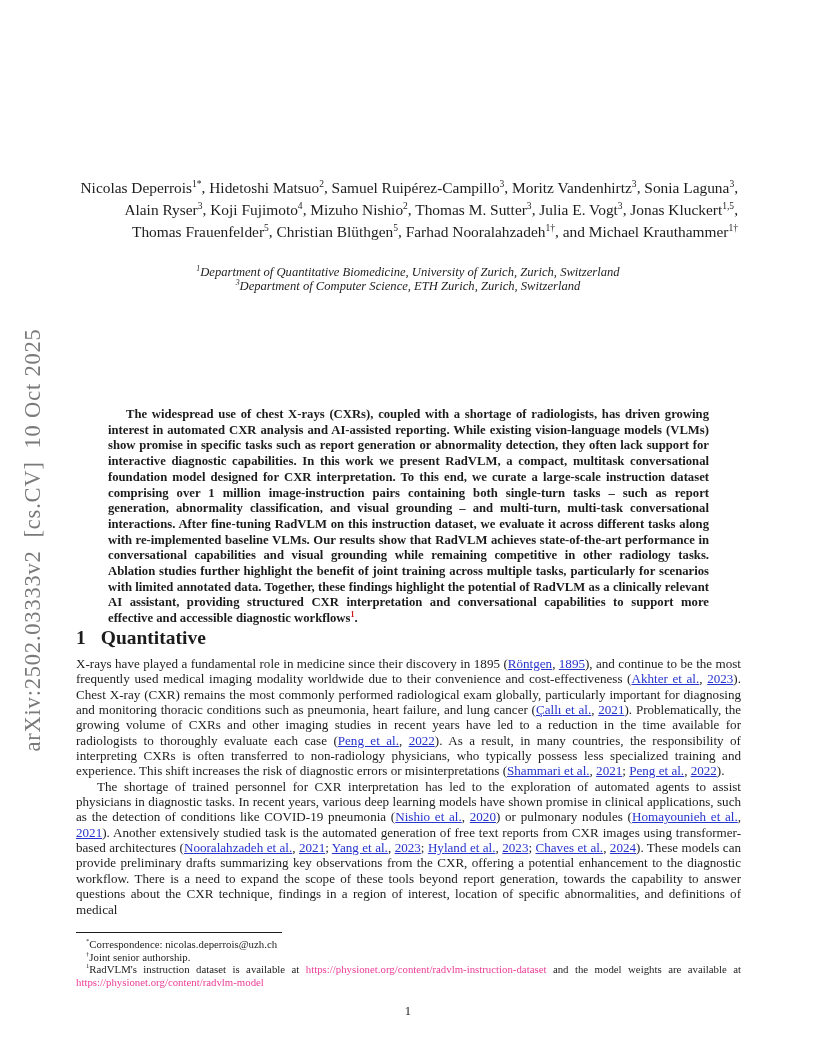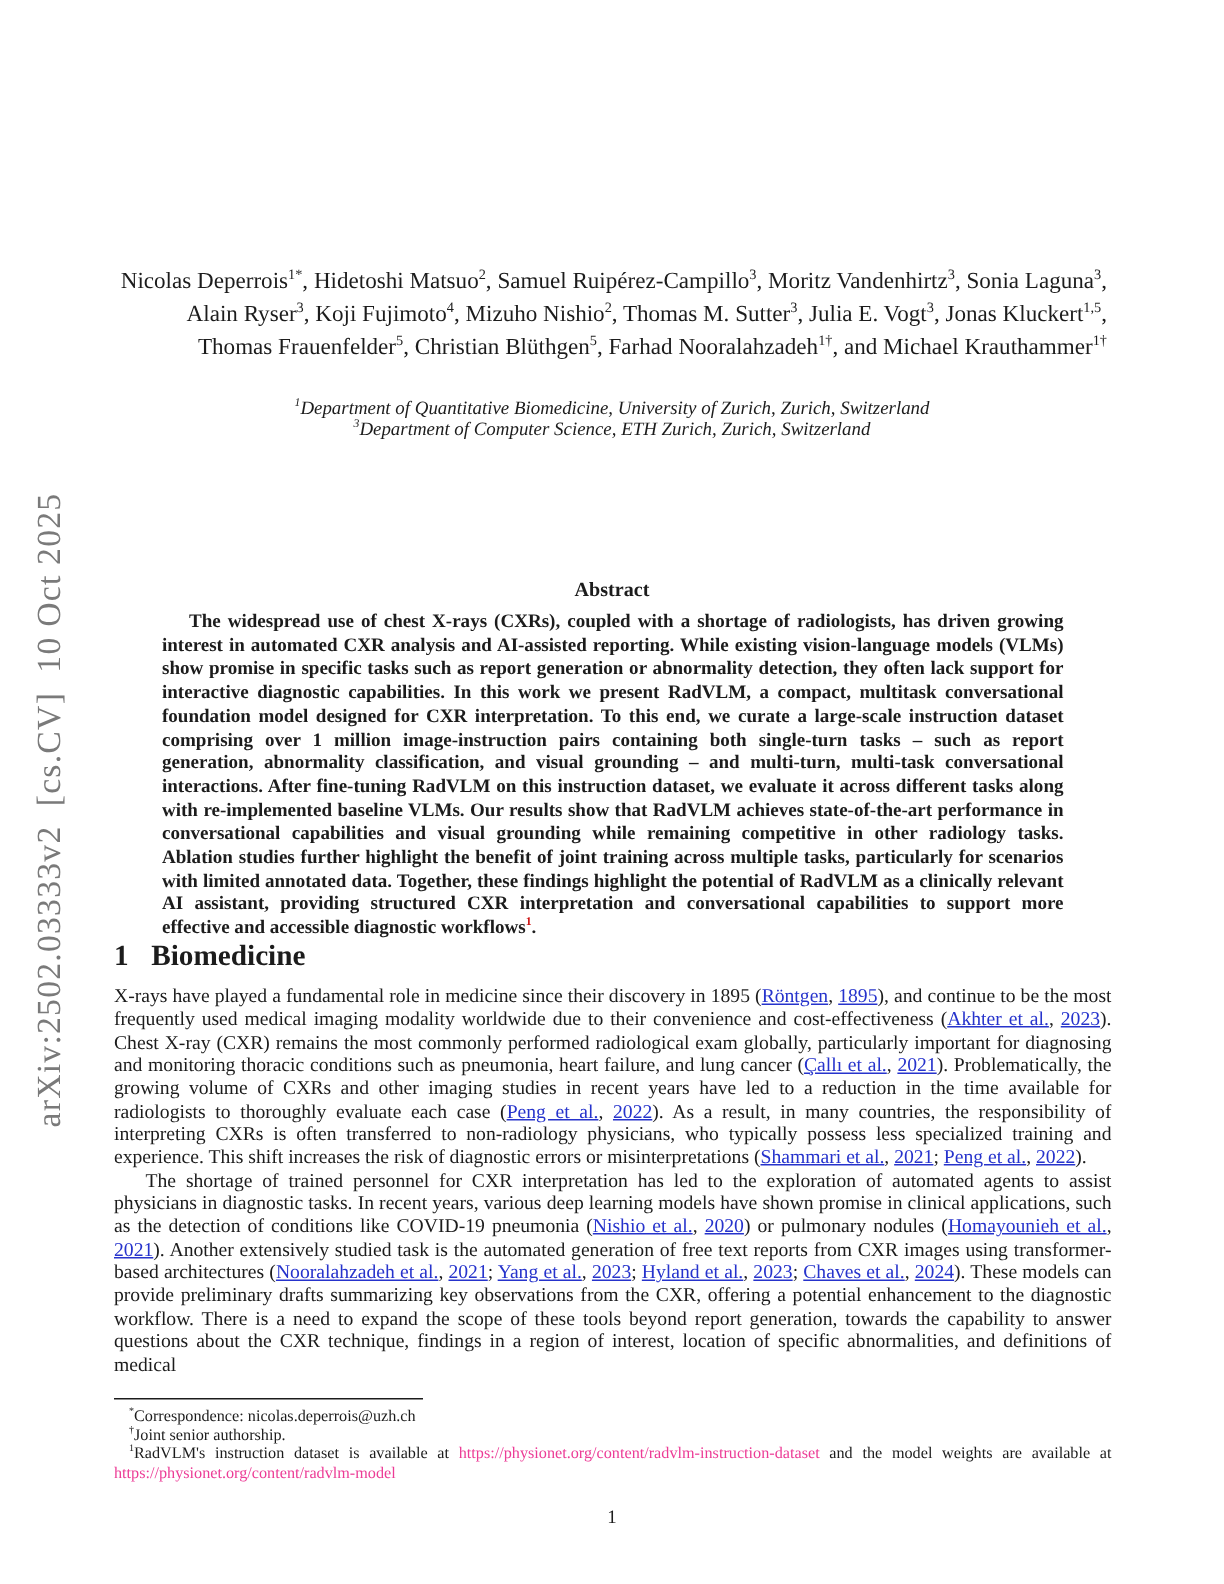--- a/index.html
+++ b/index.html
@@ -89,28 +89,27 @@
   <div class="arxiv-stamp">arXiv:2502.03333v2  [cs.CV]  10 Oct 2025</div>
 
 
   <div class="authors">Nicolas Deperrois<sup>1*</sup>, Hidetoshi Matsuo<sup>2</sup>, Samuel Ruipérez-Campillo<sup>3</sup>, Moritz Vandenhirtz<sup>3</sup>, Sonia Laguna<sup>3</sup>, Alain Ryser<sup>3</sup>, Koji Fujimoto<sup>4</sup>, Mizuho Nishio<sup>2</sup>, Thomas M. Sutter<sup>3</sup>, Julia E. Vogt<sup>3</sup>, Jonas Kluckert<sup>1,5</sup>, Thomas Frauenfelder<sup>5</sup>, Christian Blüthgen<sup>5</sup>, Farhad Nooralahzadeh<sup>1†</sup>, and Michael Krauthammer<sup>1†</sup></div>
 
   <div class="affiliations">
       <div class="affiliation-line"><sup>1</sup>Department of Quantitative Biomedicine, University of Zurich, Zurich, Switzerland</div>
       <div class="affiliation-line"><sup>3</sup>Department of Computer Science, ETH Zurich, Zurich, Switzerland</div>
     </div>
 
-  <div class="abstract-heading">Abstract</div>
 
   <div class="abstract-body">
     <p>The widespread use of chest X-rays (CXRs), coupled with a shortage of radiologists, has driven growing interest in automated CXR analysis and AI-assisted reporting. While existing vision-language models (VLMs) show promise in specific tasks such as report generation or abnormality detection, they often lack support for interactive diagnostic capabilities. In this work we present RadVLM, a compact, multitask conversational foundation model designed for CXR interpretation. To this end, we curate a large-scale instruction dataset comprising over 1 million image-instruction pairs containing both single-turn tasks – such as report generation, abnormality classification, and visual grounding – and multi-turn, multi-task conversational interactions. After fine-tuning RadVLM on this instruction dataset, we evaluate it across different tasks along with re-implemented baseline VLMs. Our results show that RadVLM achieves state-of-the-art performance in conversational capabilities and visual grounding while remaining competitive in other radiology tasks. Ablation studies further highlight the benefit of joint training across multiple tasks, particularly for scenarios with limited annotated data. Together, these findings highlight the potential of RadVLM as a clinically relevant AI assistant, providing structured CXR interpretation and conversational capabilities to support more effective and accessible diagnostic workflows<sup class="run-fnref">1</sup>.</p>
   </div>
 
   <div class="section-heading">
-    <span class="sec-num">1</span><span>Biomedicine</span>
+    <span class="sec-num">1</span><span>Quantitative</span>
   </div>
 
   <div class="body-text">
       <p>X-rays have played a fundamental role in medicine since their discovery in 1895 (<span class="run-cite">Röntgen</span>, <span class="run-cite">1895</span>), and continue to be the most frequently used medical imaging modality worldwide due to their convenience and cost-effectiveness (<span class="run-cite">Akhter et al.</span>, <span class="run-cite">2023</span>). Chest X-ray (CXR) remains the most commonly performed radiological exam globally, particularly important for diagnosing and monitoring thoracic conditions such as pneumonia, heart failure, and lung cancer (<span class="run-cite">Çallı et al.</span>, <span class="run-cite">2021</span>). Problematically, the growing volume of CXRs and other imaging studies in recent years have led to a reduction in the time available for radiologists to thoroughly evaluate each case (<span class="run-cite">Peng et al.</span>, <span class="run-cite">2022</span>). As a result, in many countries, the responsibility of interpreting CXRs is often transferred to non-radiology physicians, who typically possess less specialized training and experience. This shift increases the risk of diagnostic errors or misinterpretations (<span class="run-cite">Shammari et al.</span>, <span class="run-cite">2021</span>; <span class="run-cite">Peng et al.</span>, <span class="run-cite">2022</span>).</p>
       <p>The shortage of trained personnel for CXR interpretation has led to the exploration of automated agents to assist physicians in diagnostic tasks. In recent years, various deep learning models have shown promise in clinical applications, such as the detection of conditions like COVID-19 pneumonia (<span class="run-cite">Nishio et al.</span>, <span class="run-cite">2020</span>) or pulmonary nodules (<span class="run-cite">Homayounieh et al.</span>, <span class="run-cite">2021</span>). Another extensively studied task is the automated generation of free text reports from CXR images using transformer-based architectures (<span class="run-cite">Nooralahzadeh et al.</span>, <span class="run-cite">2021</span>; <span class="run-cite">Yang et al.</span>, <span class="run-cite">2023</span>; <span class="run-cite">Hyland et al.</span>, <span class="run-cite">2023</span>; <span class="run-cite">Chaves et al.</span>, <span class="run-cite">2024</span>). These models can provide preliminary drafts summarizing key observations from the CXR, offering a potential enhancement to the diagnostic workflow. There is a need to expand the scope of these tools beyond report generation, towards the capability to answer questions about the CXR technique, findings in a region of interest, location of specific abnormalities, and definitions of medical</p>
     </div>
 
   <div class="footnote-rule"></div>
 
   <div class="footnotes">

